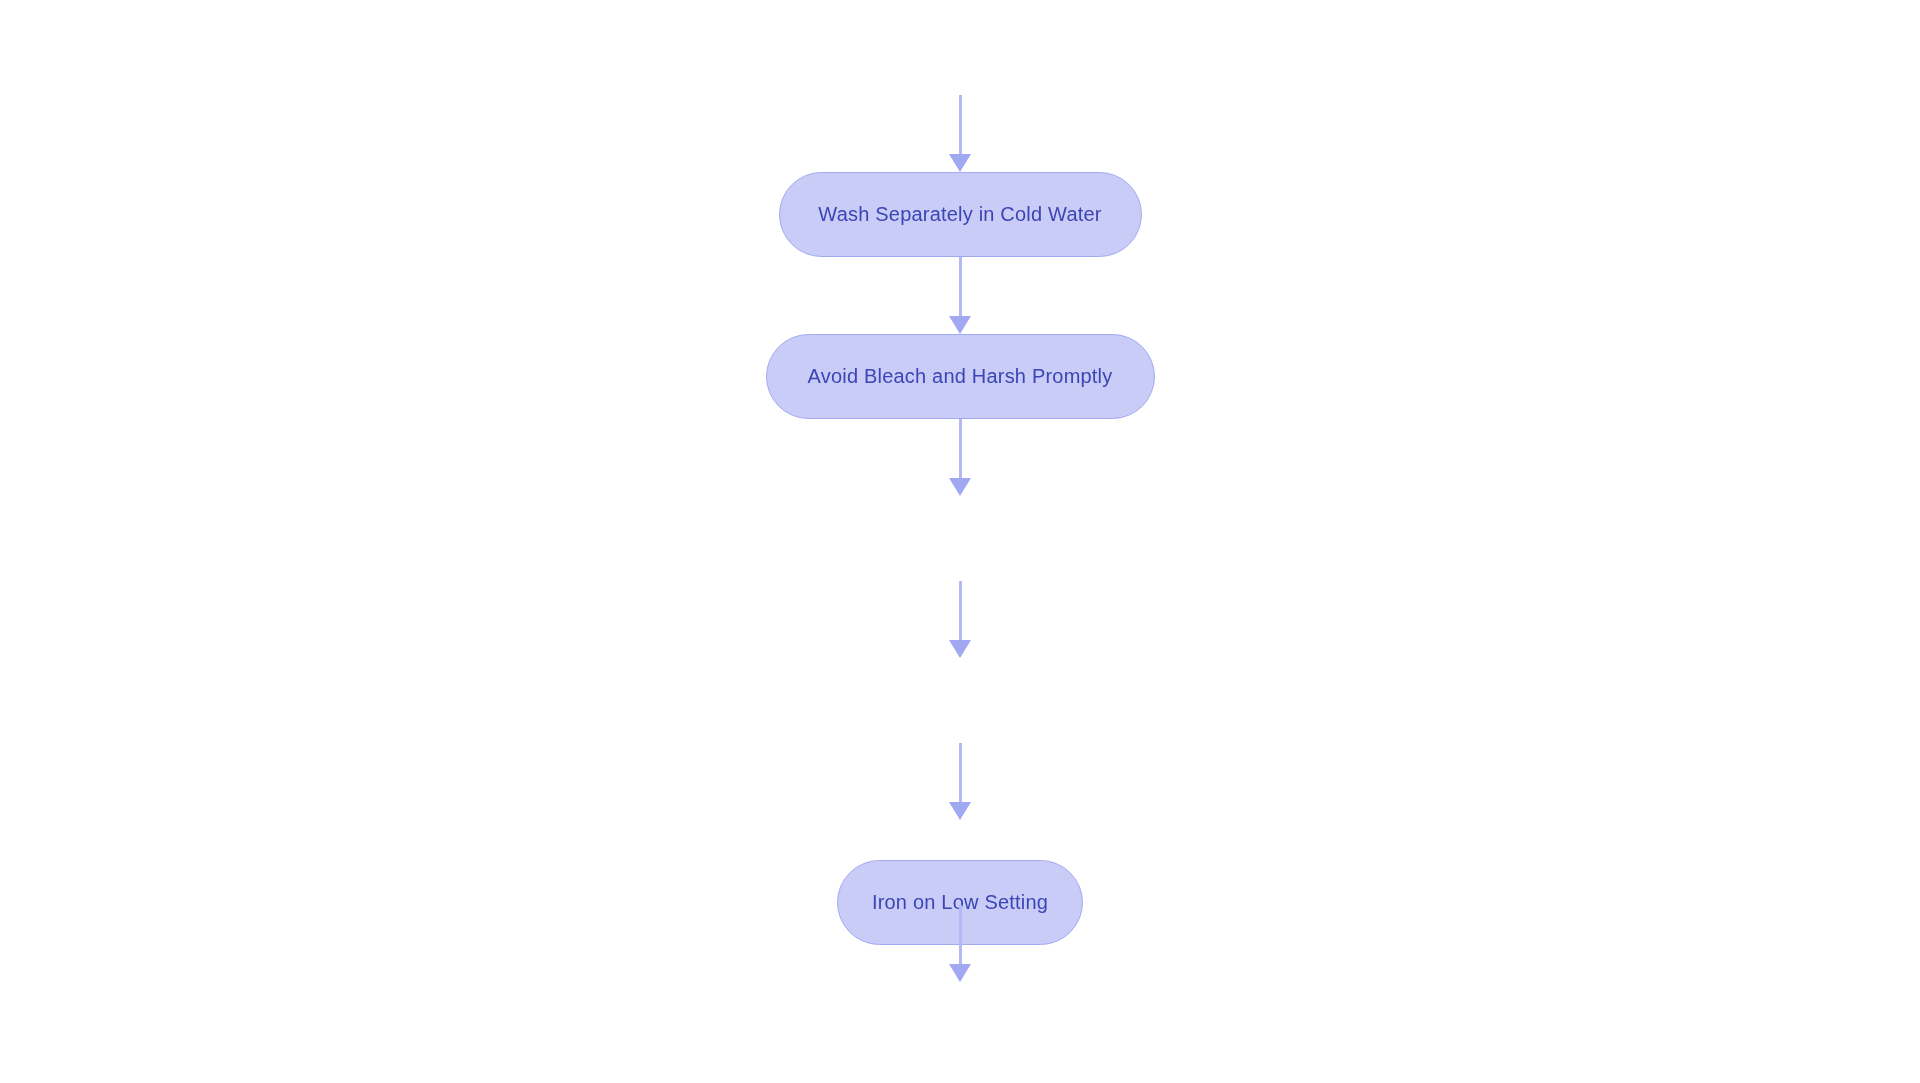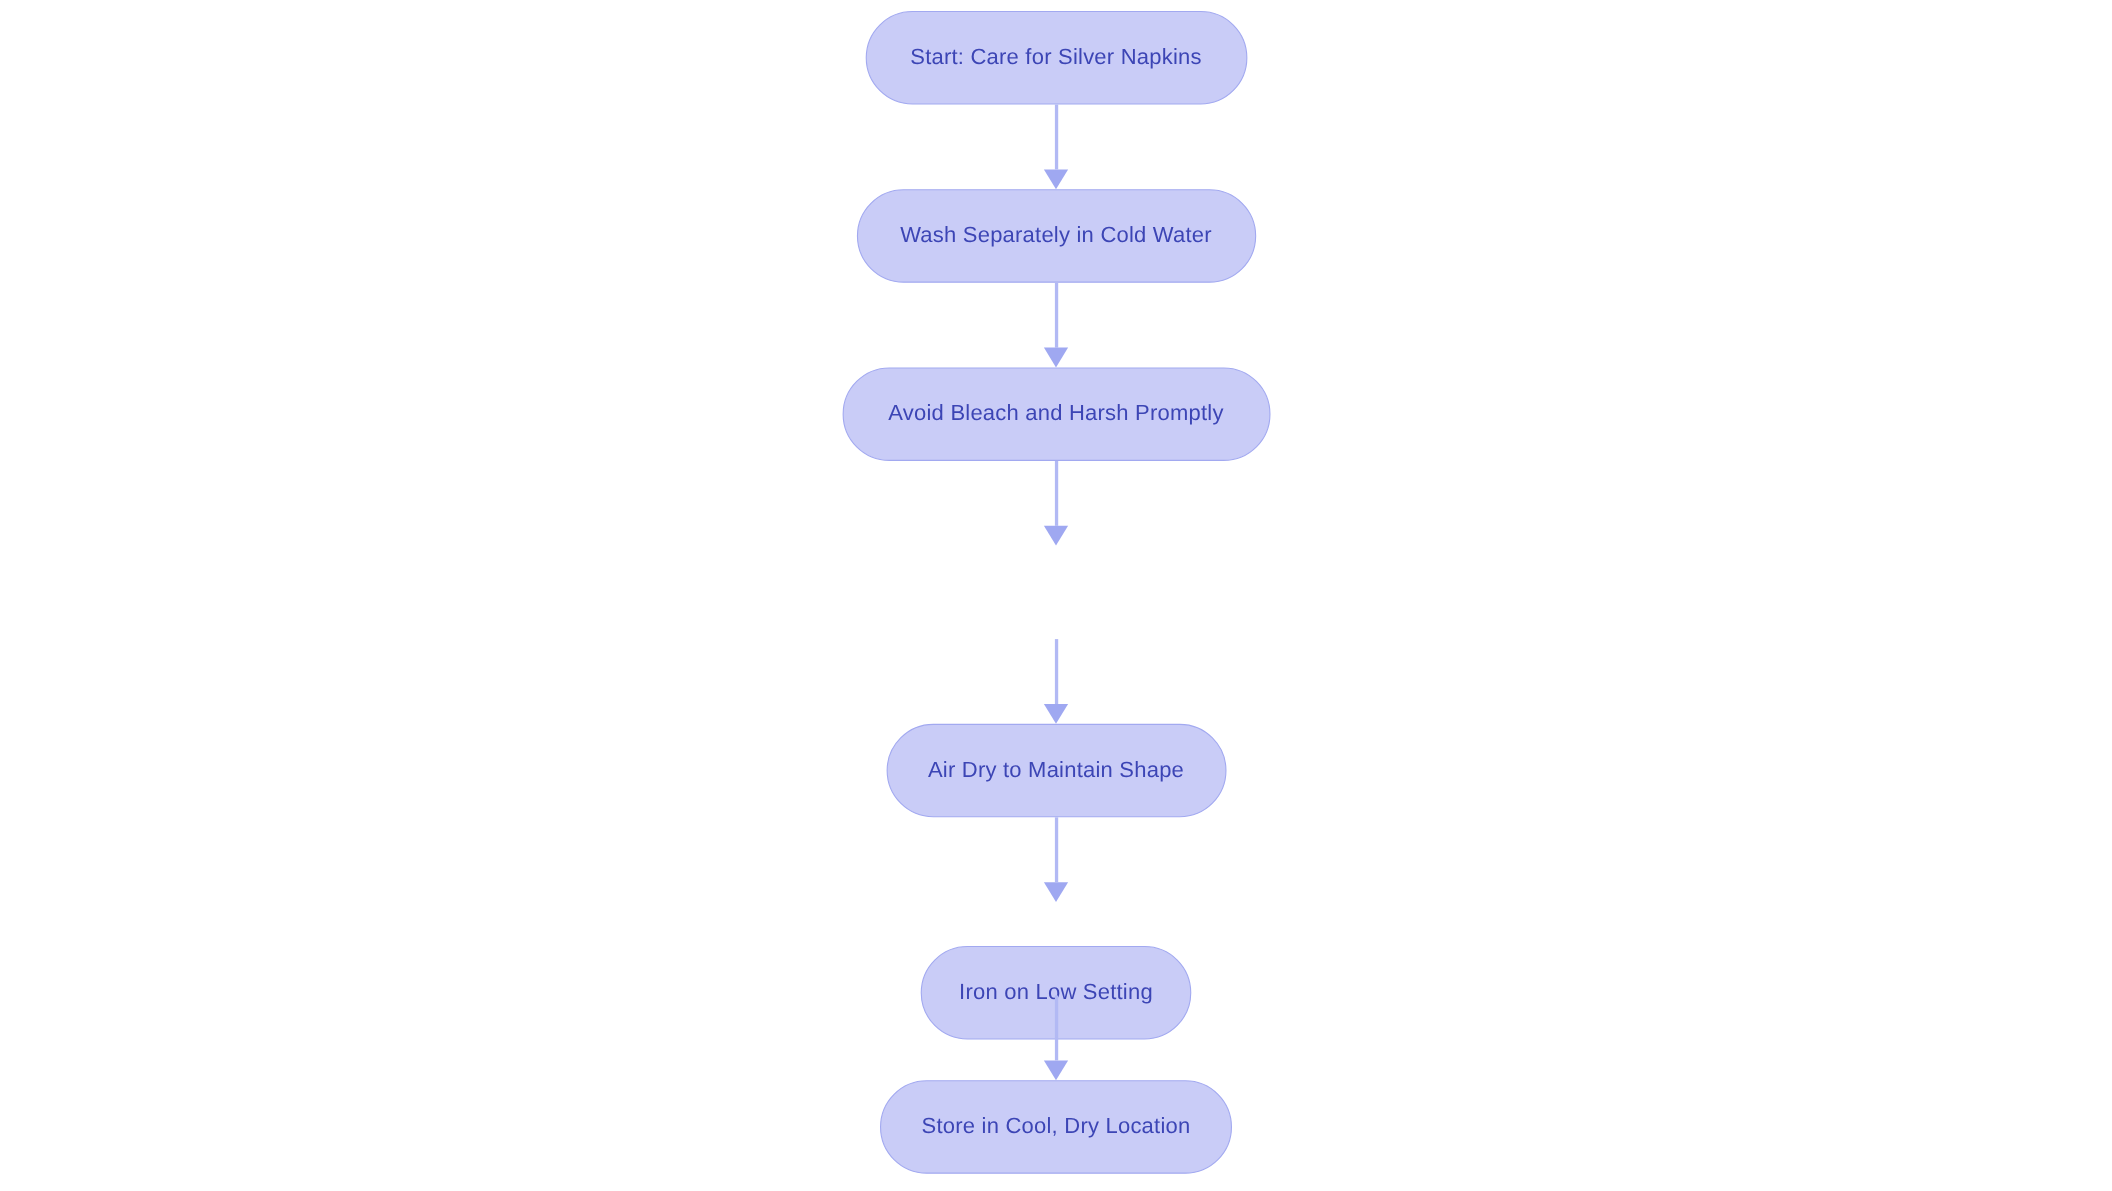--- a/index.html
+++ b/index.html
@@ -53,43 +53,40 @@
     height: 0;
     border-left: 11.5px solid transparent;
     border-right: 11.5px solid transparent;
     border-top: 18px solid var(--arrowhead, #9fa8f1);
   }
 </style>
 </head>
 <body>
 
 <div id="flowchart">
-    <div class="node" style="top: 10px; width: 347px; left: 786.5px;">Start: Care for Silver Napkins</div>
     <div class="arrow" style="top: 95px; left: 948.5px;">
       <div class="line"></div>
       <div class="head"></div>
     </div>
     <div class="node" style="top: 172px; width: 363px; left: 778.5px;">Wash Separately in Cold Water</div>
     <div class="arrow" style="top: 257px; left: 948.5px;">
       <div class="line"></div>
       <div class="head"></div>
     </div>
     <div class="node" style="top: 334px; width: 389px; left: 765.5px;">Avoid Bleach and Harsh Promptly</div>
     <div class="arrow" style="top: 419px; left: 948.5px;">
       <div class="line"></div>
       <div class="head"></div>
     </div>
     <div class="arrow" style="top: 581px; left: 948.5px;">
       <div class="line"></div>
       <div class="head"></div>
     </div>
-    <div class="node" style="top: 658px; width: 309px; left: 805.5px;">Air Dry to Maintain Shape</div>
     <div class="arrow" style="top: 743px; left: 948.5px;">
       <div class="line"></div>
       <div class="head"></div>
     </div>
     <div class="node" style="top: 860px; width: 246px; left: 837px;">Iron on Low Setting</div>
     <div class="arrow" style="top: 905px; left: 948.5px;">
       <div class="line"></div>
       <div class="head"></div>
     </div>
-    <div class="node" style="top: 982px; width: 320px; left: 800px;">Store in Cool, Dry Location</div>
   </div>
 
 </body></html>

